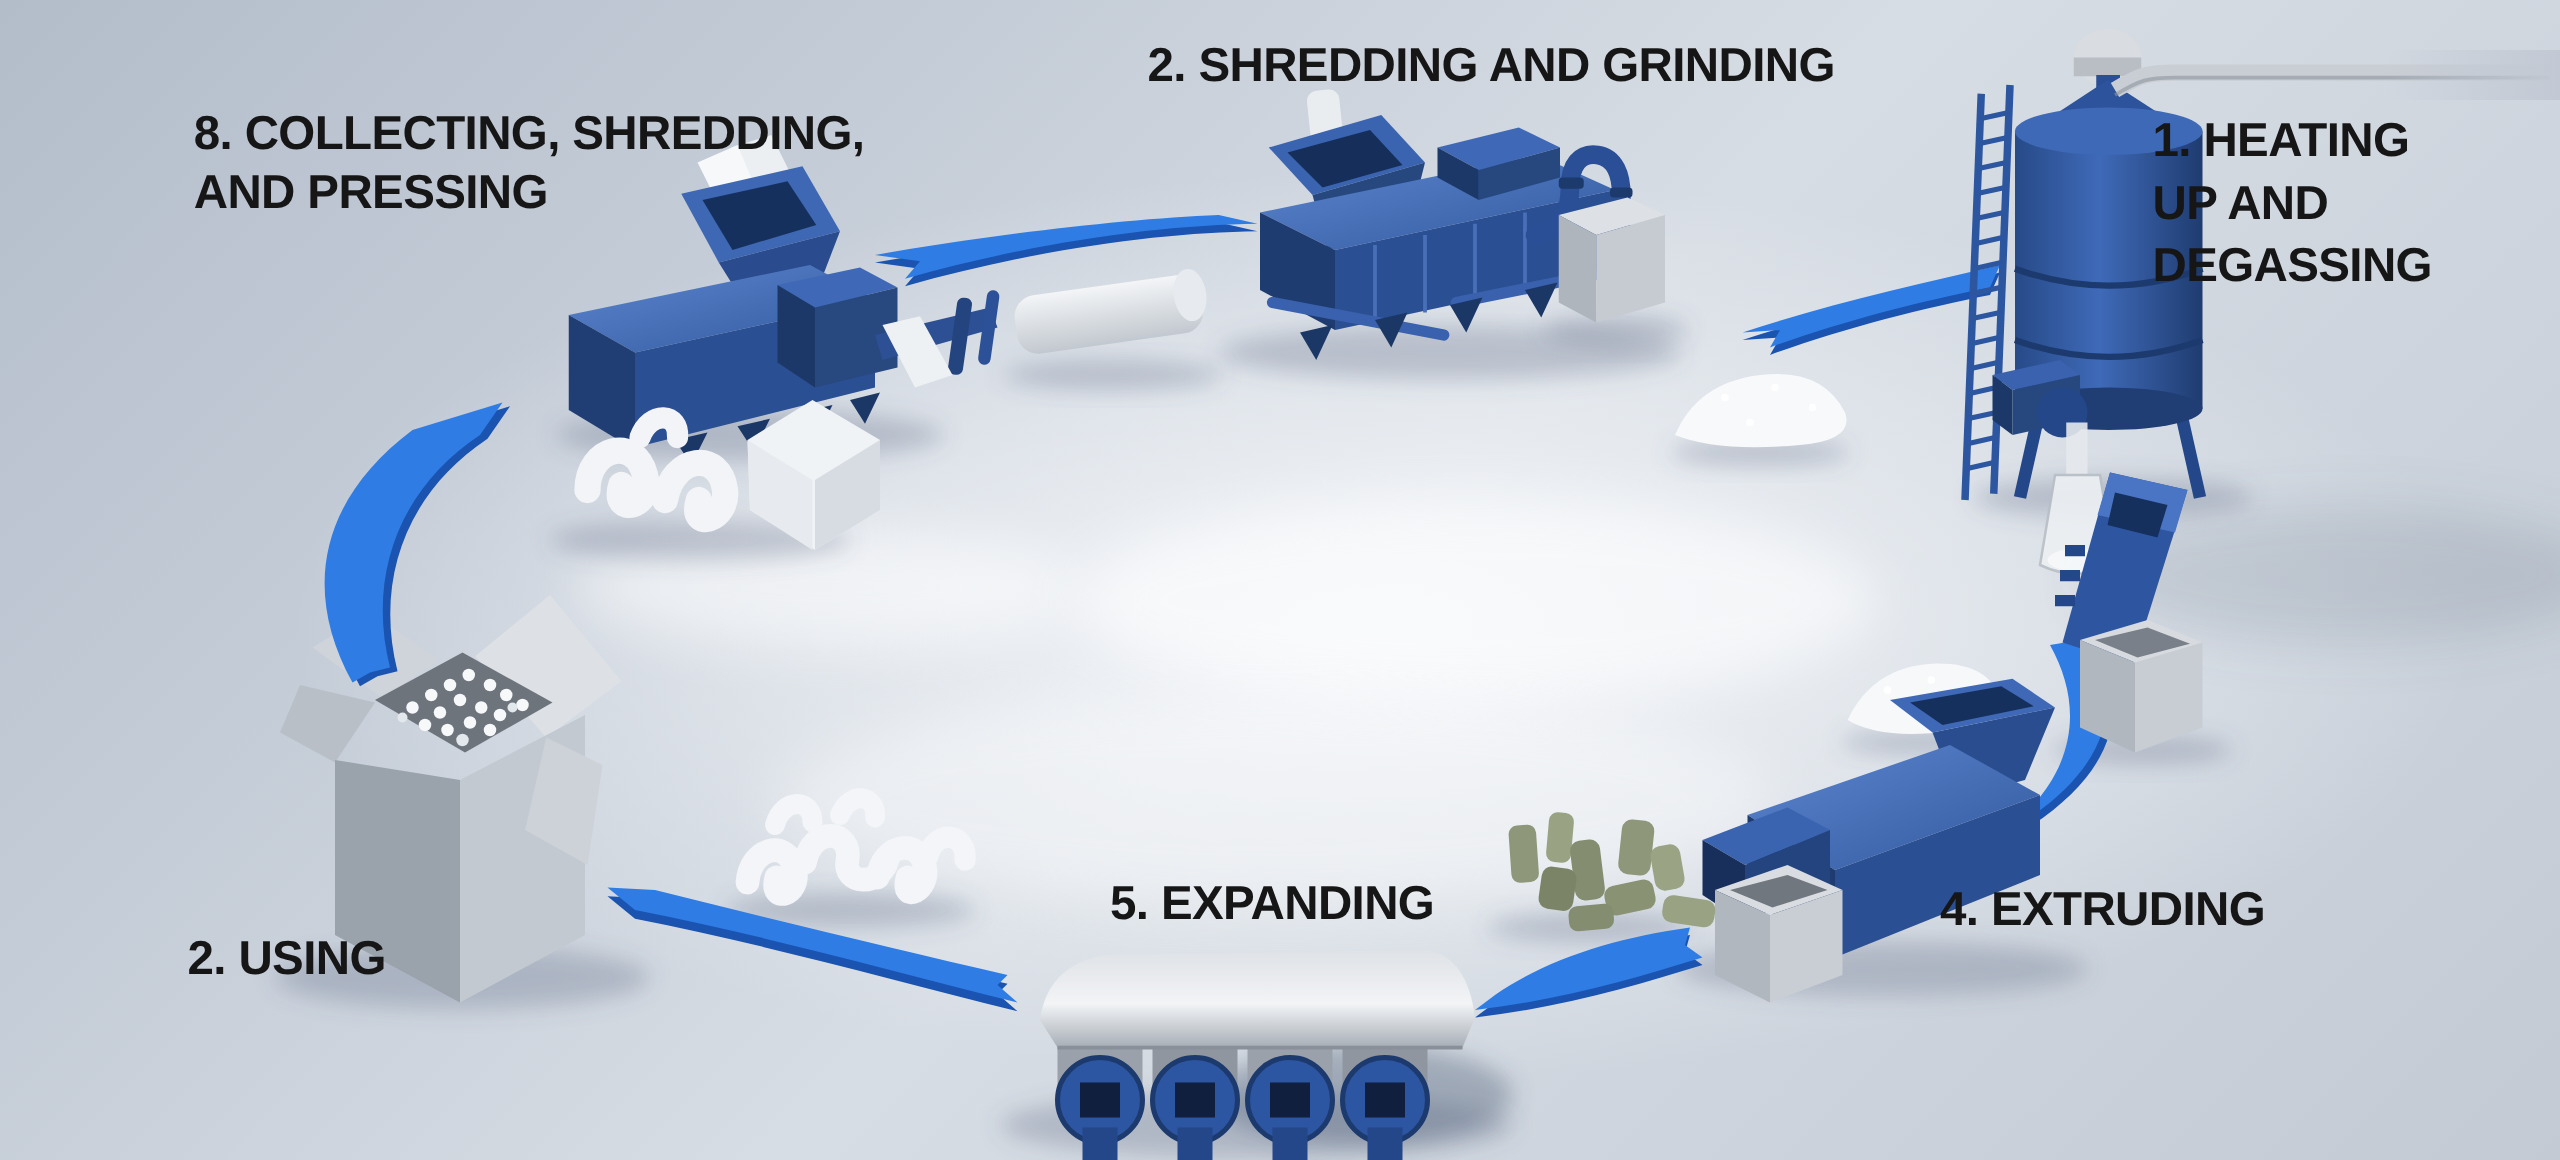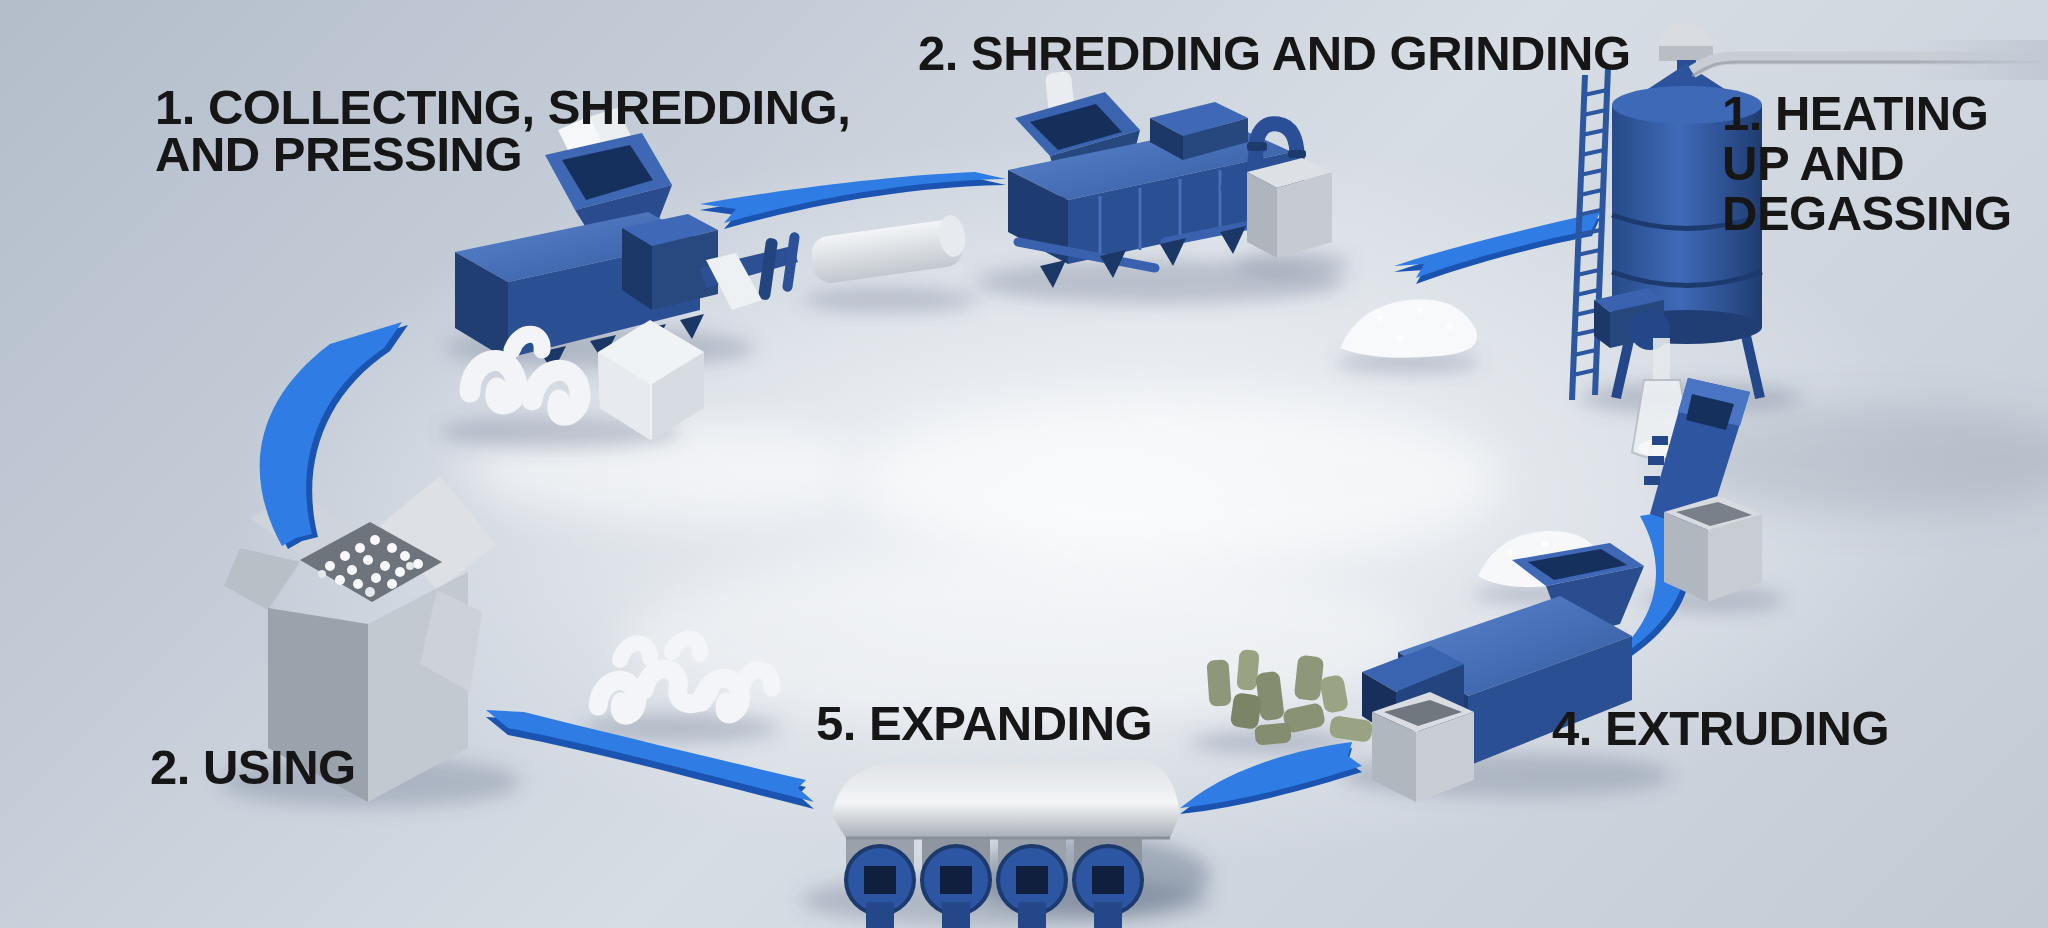--- a/index.html
+++ b/index.html
@@ -6,31 +6,31 @@
   #stage{
     position:relative;width:2048px;height:928px;overflow:hidden;
     background:
       radial-gradient(ellipse 1250px 520px at 54% 54%, rgba(245,247,250,.95) 0%, rgba(238,241,245,.55) 38%, rgba(238,241,245,0) 70%),
       linear-gradient(135deg,#b3bdca 0%,#c4ccd7 26%,#d7dde4 52%,#ccd3dc 78%,#c3cad4 100%);
     font-family:"Liberation Sans","DejaVu Sans",sans-serif;
   }
   .step-label{
     position:absolute;
     font-weight:bold;
-    font-size:49px;
+    font-size:38px;
     line-height:47px;
     letter-spacing:-0.5px;
     color:var(--text-black,#161616);
     white-space:pre-line;
   }
   #label-1{left:155px;top:84px;}
   #label-2{left:918px;top:30px;}
   #label-3{left:1722px;top:88px;line-height:50px;}
   #label-4{left:1552px;top:705px;}
-  #label-5{left:816px;top:700px;}
+  #label-5{left:888px;top:700px;}
   #label-6{left:150px;top:744px;}
   svg{position:absolute;left:0;top:0;}
   .arrow{fill:var(--arrow-blue,#2e7ce4);}
   .arrow-under{fill:#1a53b0;}
 </style>
 </head>
 <body>
 
 <div id="stage">
 
@@ -366,21 +366,21 @@
   <g fill="none" stroke="#f3f5f8" stroke-linecap="round" stroke-linejoin="round">
     <path d="M598,706 c2,-28 32,-36 38,-10 c5,20 -21,28 -15,6" stroke-width="19"></path>
     <path d="M644,690 c6,-30 38,-26 34,-2 c-4,20 26,22 32,0" stroke-width="19"></path>
     <path d="M702,702 c4,-28 34,-32 38,-8 c4,18 -20,30 -14,8" stroke-width="19"></path>
     <path d="M620,660 c6,-22 30,-22 30,-2" stroke-width="16"></path>
     <path d="M672,652 c8,-20 30,-16 28,2" stroke-width="16"></path>
     <path d="M742,686 c6,-24 32,-20 30,2" stroke-width="17"></path>
   </g>
 </svg>
 
-  <div id="label-1" class="step-label">1. COLLECTING, SHREDDING,
+  <div id="label-1" class="step-label">8. COLLECTING, SHREDDING,
 AND PRESSING</div>
   <div id="label-2" class="step-label">2. SHREDDING AND GRINDING</div>
   <div id="label-3" class="step-label">1. HEATING
 UP AND
 DEGASSING</div>
   <div id="label-4" class="step-label">4. EXTRUDING</div>
   <div id="label-5" class="step-label">5. EXPANDING</div>
   <div id="label-6" class="step-label">2. USING</div>
 </div>
 

